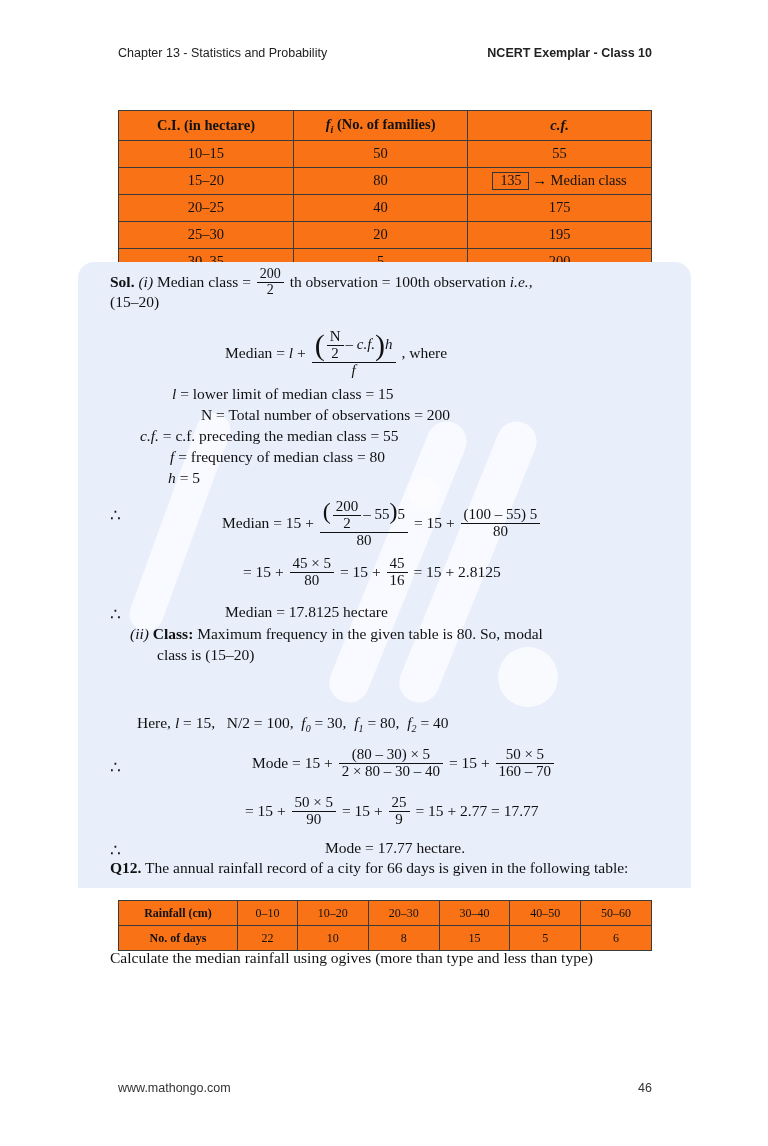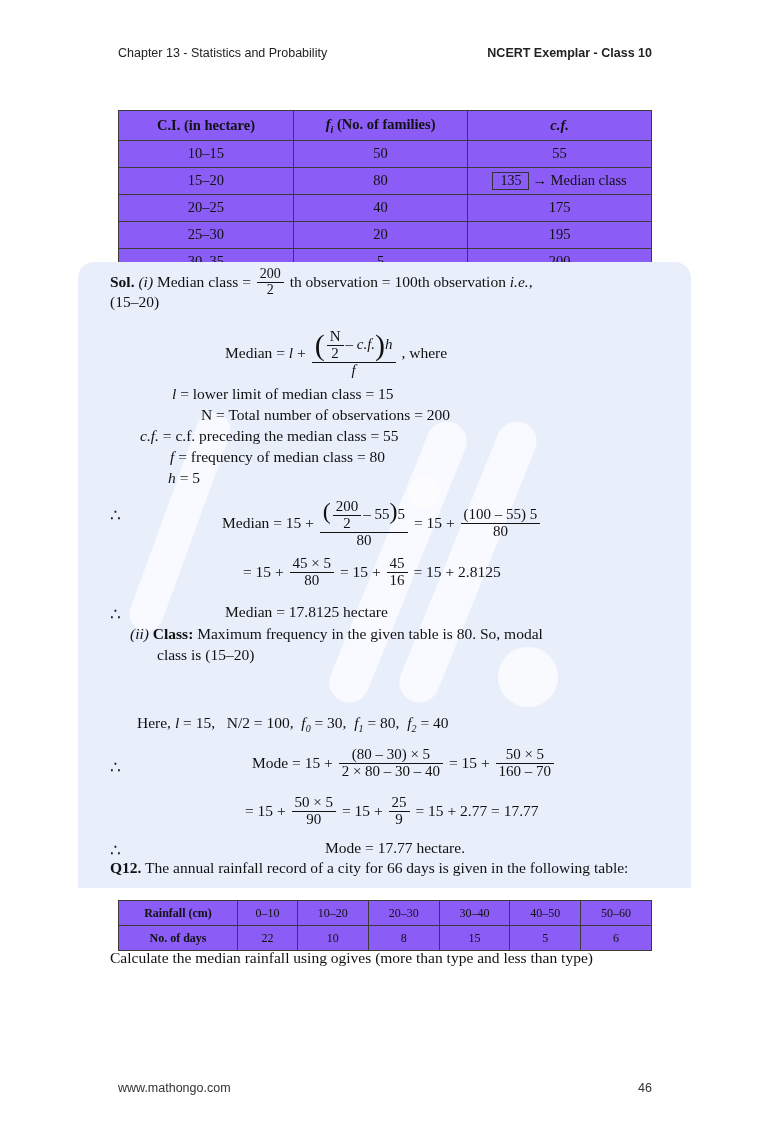--- a/index.html
+++ b/index.html
@@ -20,21 +20,21 @@
     font-family:"Liberation Sans", sans-serif;
     font-size:12.5px;color:#222;
   }
   .hdr-right{font-weight:bold;}
 
   
   table.doc-table{
     border-collapse:collapse;
     position:absolute;
     font-family:"Liberation Serif", serif;
-    background:#8b5cf6;
+    background:#f97316;
   }
   table.doc-table td,table.doc-table th{
     border:1px solid #3b3b3b;
     text-align:center;
     font-size:14.5px;
     padding:2px 4px;
     color:#111;
     font-weight:normal;
   }
   

